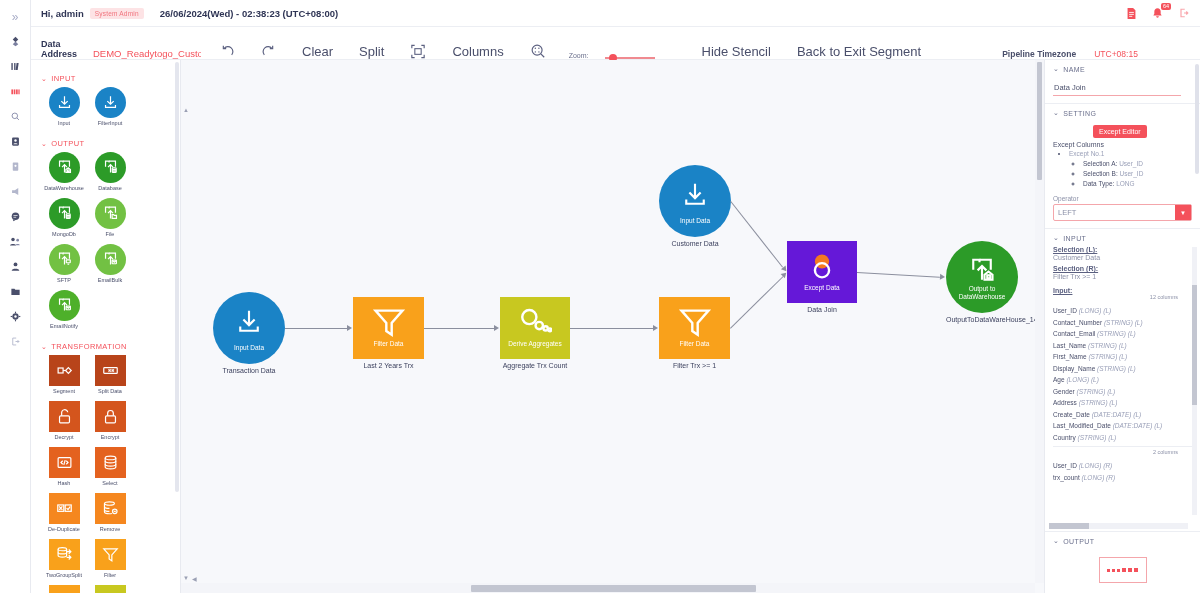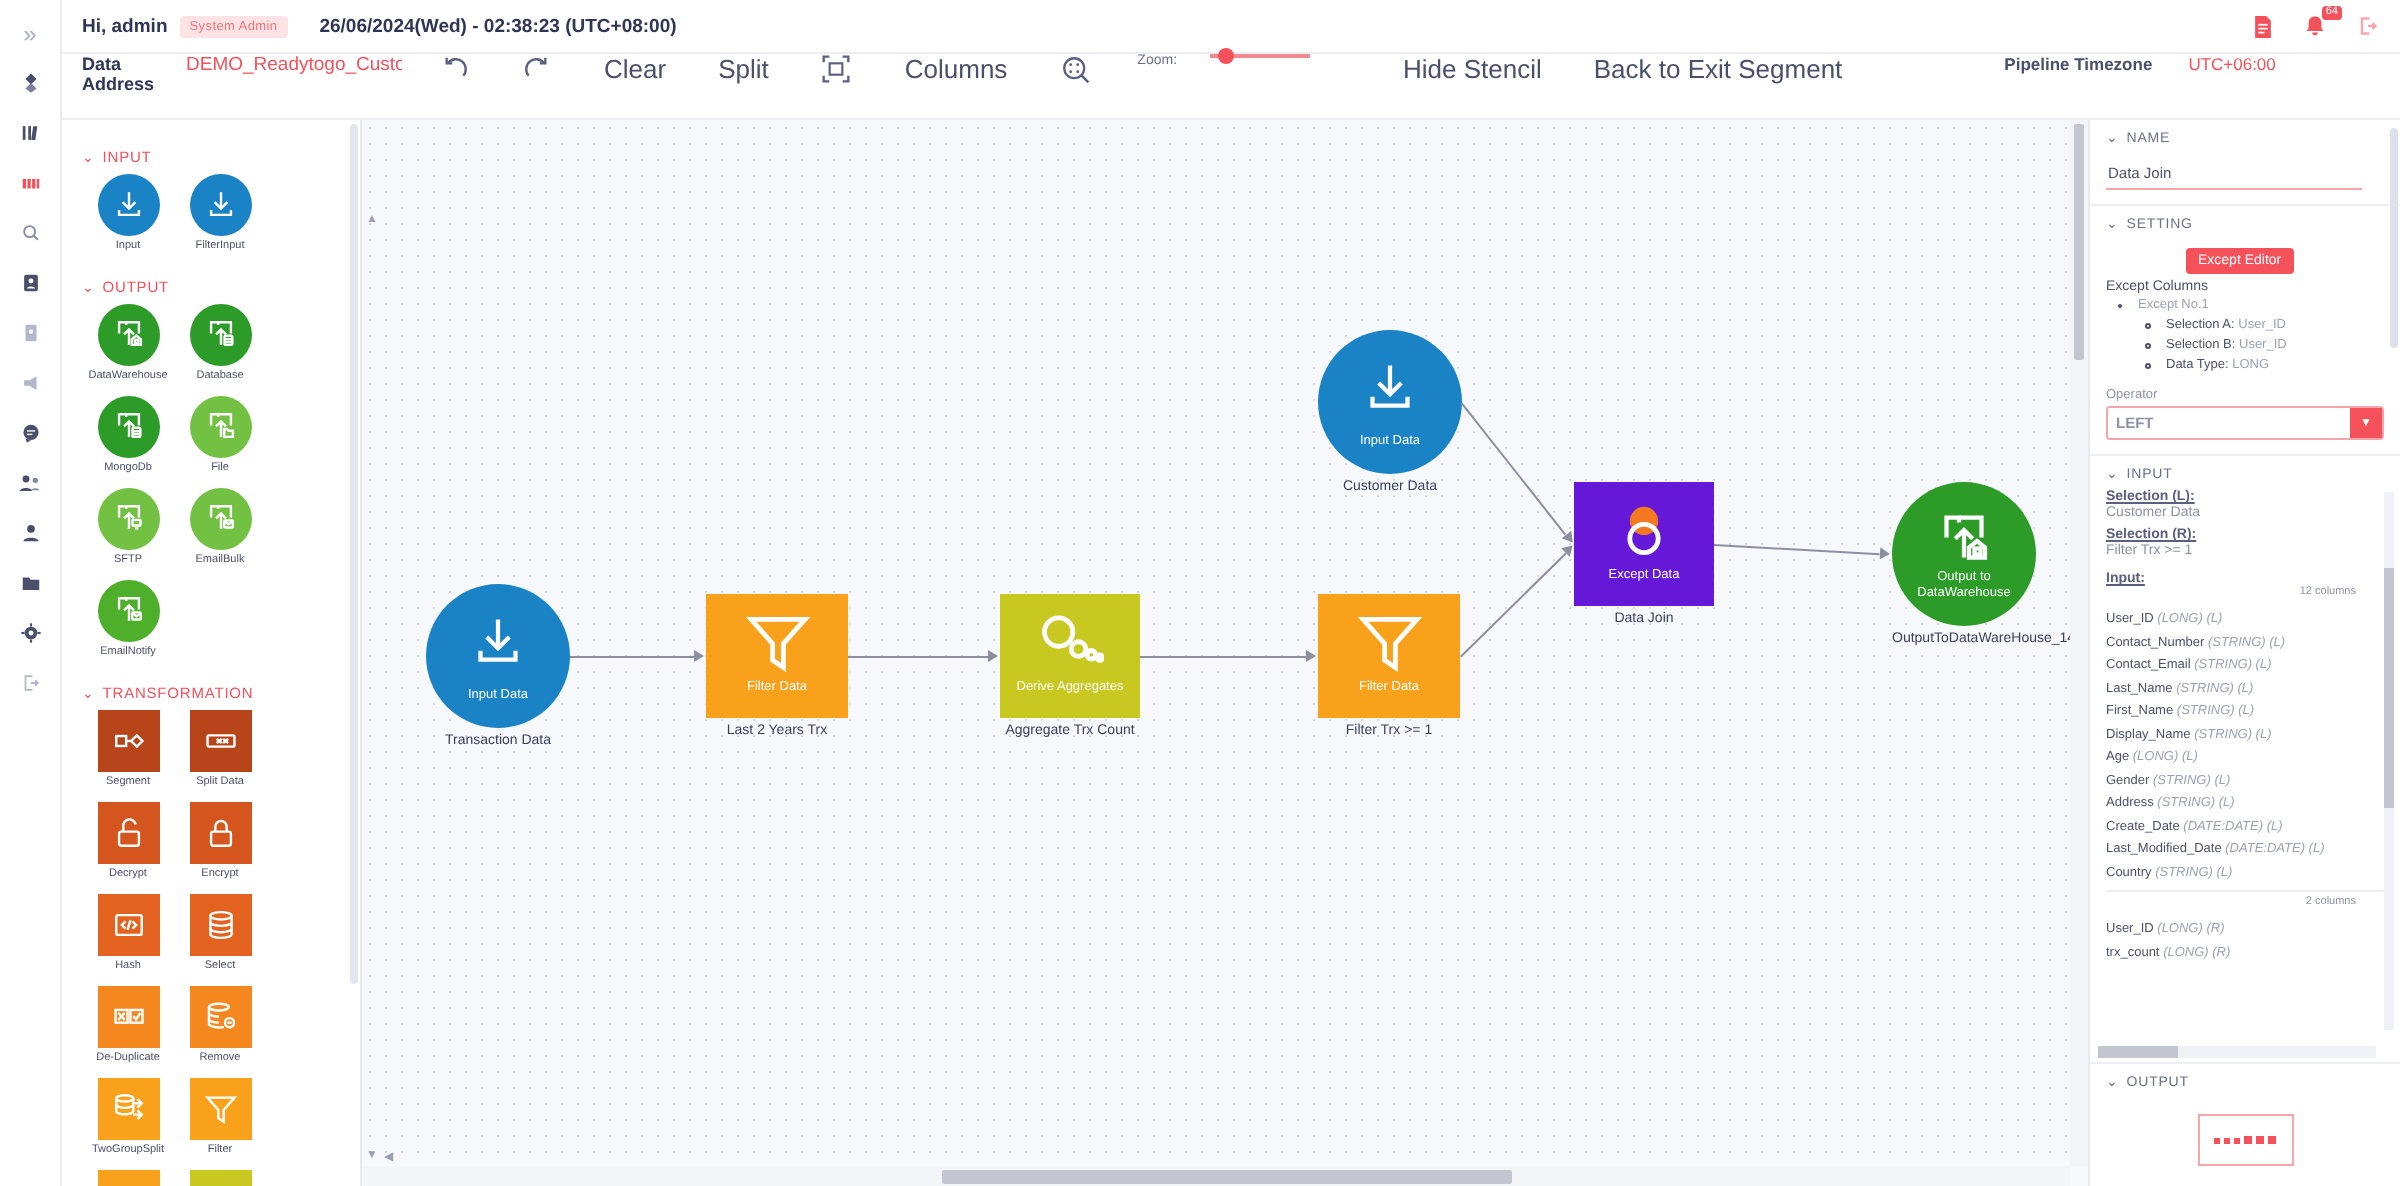--- a/index.html
+++ b/index.html
@@ -26,21 +26,21 @@
   .rolechip { background:#fde3e5; color:#f1737d; font-size:6.5px; padding:2px 5px;
     border-radius:2px; margin-left:6px; letter-spacing:.2px; }
   .datetime { margin-left:16px; font-weight:bold; color:#2f3555; font-size:9.5px; }
   .topright { margin-left:auto; display:flex; align-items:center; gap:14px; padding-right:4px; }
   .topright .ticon { color:#f4515b; position:relative; display:flex; align-items:center; }
   .badge { position:absolute; top:-4px; right:-7px; background:#f4515b; color:#fff;
     font-size:5.5px; border-radius:2px; padding:1px 2px; line-height:1; min-width:9px; text-align:center; }
   .topright .ticon.faded { color:#f9a6ac; }
 
   
-  .toolbar { height:33px; border-bottom:1px solid #eceef3; display:flex; align-items:flex-start;
+  .toolbar { height:33px; border-bottom:1px solid #eceef3; display:flex; align-items:flex-end;
     padding:0 8px 0 10px; font-size:8.5px; color:#4a4f6b; flex:0 0 33px; background:#fff; gap:12px; }
   .tb-title { font-weight:bold; font-size:9px; line-height:10px; color:#2f3555; width:34px; }
   .tb-name { color:#f4515b; font-size:9.5px; margin-left:6px; width:108px;
     overflow:hidden; white-space:nowrap; }
   .tb-btn { padding:0 7px; cursor:pointer; white-space:nowrap; color:#4a4f6b; font-size:13px; }
   .tb-ico { padding:0 7px; display:flex; align-items:center; color:#5b6080; }
   .zoomlbl { font-size:7px; color:#6a6f8c; margin-left:4px; margin-right:4px; }
   .slider { width:50px; height:2px; background:#f08a90; position:relative; }
   .slider .knob { position:absolute; left:4px; top:-3px; width:8px; height:8px;
     border-radius:50%; background:#f4515b; }
@@ -105,21 +105,21 @@
   .exbtn { display:inline-block; background:#f4515b; color:#fff; font-size:7px;
     padding:3px 6px; border-radius:2px; margin:4px 0 2px 40px; cursor:pointer; }
   .exlabel { font-size:7px; color:#4a4f6b; margin-top:1px; }
   .ul1 { list-style:disc; margin:1px 0 0 16px; font-size:6.5px; color:#4a4f6b; }
   .ul2 { list-style:circle; margin:1px 0 0 14px; font-size:6.5px; }
   .ul1 li, .ul2 li { margin:1px 0; line-height:9px; }
   .kv-k { color:#4a4f6b; }
   .kv-v { color:#9aa0b8; }
   .oplbl { font-size:6.5px; color:#8c91a8; margin:7px 0 2px; }
   .selwrap { display:flex; height:17px; border:1px solid #f4a6ab; border-radius:2px; }
-  .selwrap .val { flex:1; font-size:7.5px; color:#8c91a8; padding:3px 4px;font-weight:bold; }
+  .selwrap .val { flex:1; font-size:7.5px; color:#8c91a8; padding:3px 4px; }
   .selwrap .caret { width:16px; background:#f4515b; color:#fff; font-size:6px;
     display:flex; align-items:center; justify-content:center; }
   .inpsec { flex:1 1 auto; overflow:hidden; position:relative; padding:5px 8px 0 8px;
     border-bottom:1px solid #eceef3; }
   .ulink { font-size:7px; color:#5b6080; text-decoration:underline; font-weight:bold;
     display:block; margin-top:4px; }
   .uval { font-size:7px; color:#8c91a8; margin-top:1px; }
   .colhdr { position:relative; height:10px; }
   .colcount { position:absolute; right:14px; top:0; font-size:5.5px; color:#8c91a8; }
   .collist { margin-top:1px; }
@@ -306,21 +306,21 @@
           </svg>
       </div>
       <span class="zoomlbl">Zoom:</span>
       <div class="slider">
           <div class="knob"></div>
         </div>
       <div class="tb-sep"></div>
       <div class="tb-btn">Hide Stencil</div>
       <div class="tb-btn">Back to Exit Segment</div>
       <span class="tz">Pipeline Timezone</span>
-      <span class="tzval">UTC+06:00</span>
+      <span class="tzval">UTC+08:15</span>
     </div>
 
     <div class="body">
 
       <div class="stencil">
         <div class="stencil-inner" id="stencil-inner">
             <div class="grp">
               <span class="car">⌄</span>
               <span>INPUT</span>
             </div>

